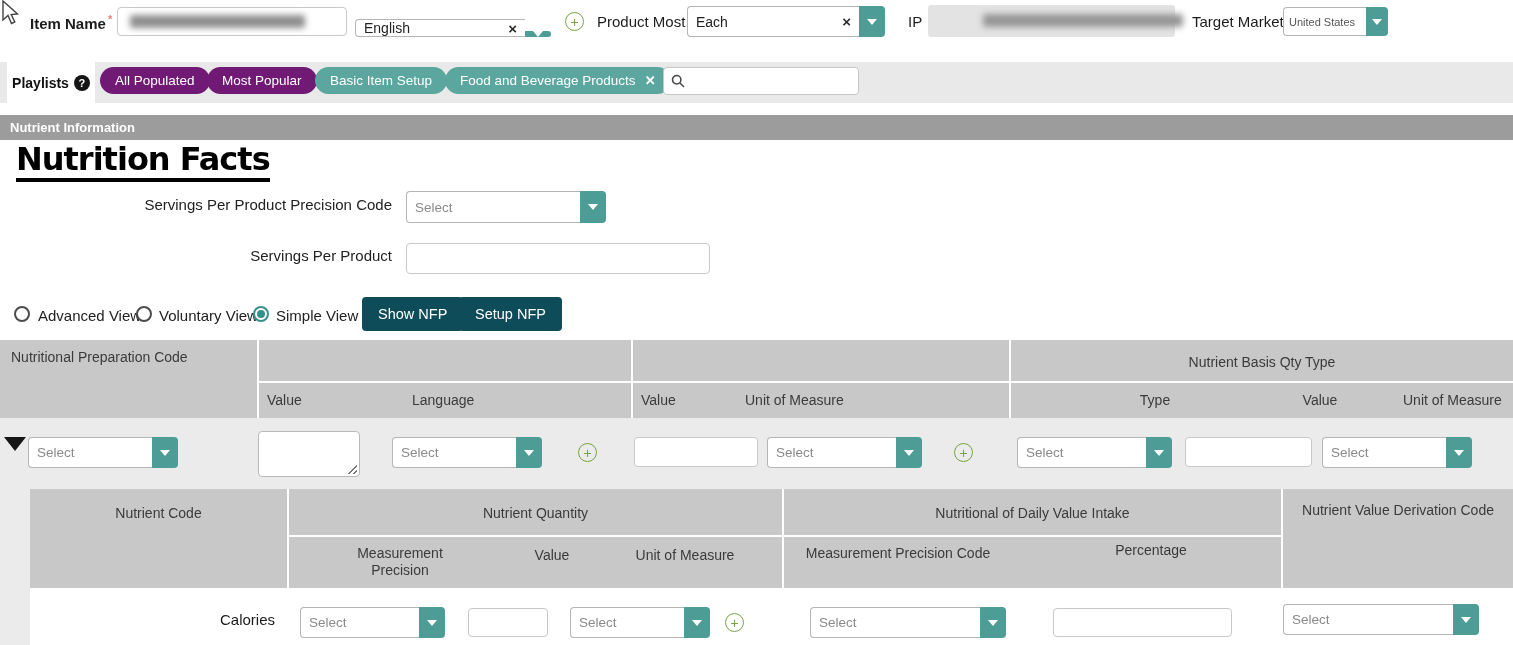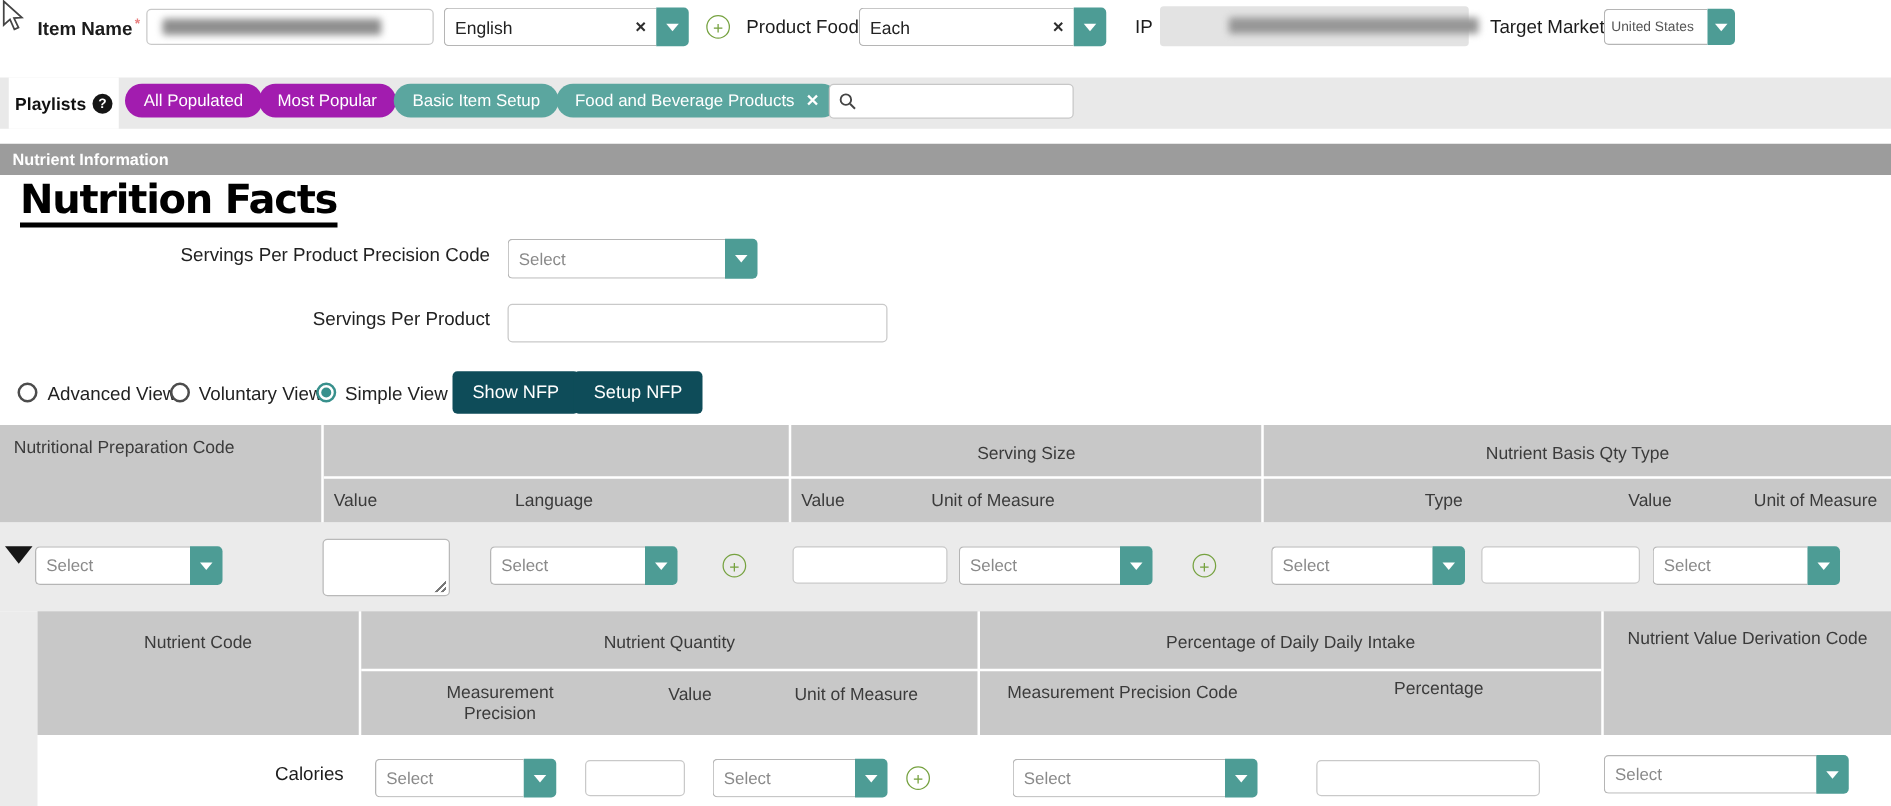--- a/index.html
+++ b/index.html
@@ -29,21 +29,21 @@
   .combo.small .combo-field .val { font-size: 11px; color:#555; }
   .combo.small .combo-btn { width: 22px; }
 
   .plus { position: absolute; width: 19px; height: 19px; border: 1.5px solid #76a240; border-radius: 50%; color: #76a240; display: flex; align-items: center; justify-content: center; font-size: 14px; line-height: 1; cursor: pointer; background:#fff0; }
 
   
   .plbar { position: absolute; left: 0; top: 62px; width: 1513px; height: 41px; background: #e9e9e9; }
   .pltab { position: absolute; left: 7px; top: 62px; width: 88px; height: 41px; background: #fff; display: flex; align-items: center; justify-content: center; gap: 5px; font-weight: bold; font-size: 14px; color:#111; }
   .help { width: 16px; height: 16px; border-radius: 50%; background: #151515; color: #fff; font-size: 11px; font-weight: bold; display: flex; align-items: center; justify-content: center; }
   .pill { position: absolute; top: 67px; height: 27px; border-radius: 14px; color: #fff; font-size: 13.5px; display: inline-flex; align-items: center; padding: 0 15px; gap: 9px; white-space: nowrap; cursor: pointer; }
-  .pill.gray { background: #a21caf; text-align: right; }
+  .pill.gray { background: #701a75; text-align: right; }
   .pill.teal { background: #5ba69f; }
   .pill .x { font-weight: bold; font-size: 13px; }
   .plsearch { position: absolute; left: 663px; top: 67px; width: 196px; height: 28px; background: #fff; border: 1px solid #c7c7c7; border-radius: 4px; display: flex; align-items: center; padding-left: 7px; gap: 6px; }
   .plsearch input { border: none; outline: none; flex: 1; font: 13px "Liberation Sans", sans-serif; background: transparent; min-width: 0; }
 
   .secbar { position: absolute; left: 0; top: 115px; width: 1513px; height: 25px; background: #9c9c9c; color: #fff; font-weight: bold; font-size: 13px; line-height: 25px; padding-left: 10px; }
 
   .nf-heading { position: absolute; left: 16px; top: 142px; font-family: "DejaVu Sans", sans-serif; font-weight: bold; font-size: 32px; letter-spacing: -1px; color: #000; border-bottom: 4px solid #000; padding-bottom: 1px; line-height: 1.1; }
 
   .flabel { position: absolute; left: 0; width: 392px; text-align: right; font-size: 15px; color: #222; }
@@ -82,35 +82,35 @@
     <path d="M3 1 L3 20 L8 15.5 L11.5 23.5 L14.8 22 L11.2 14.5 L17.5 14 Z" fill="#fff" stroke="#444" stroke-width="1.4"></path>
   </svg>
 
   <div class="abs lbl bold" style="left:30px; top:13px;">
     <span>Item Name</span><span class="req">*</span>
   </div>
   <div class="inp" style="left:117px; top:7px; width:230px; height:29px;">
     <div class="redact"></div>
   </div>
 
-  <div class="combo" style="left:355px; top:6px; width:196px; height:31px;">
+  <div class="combo" style="left:355px; top:6px; width:196px; height:31px;align-items:flex-end;">
     <div class="combo-field">
       <span class="val">English</span>
       <span class="combo-x">×</span>
     </div>
     <div class="combo-btn">
         <span class="caret"></span>
       </div>
   </div>
 
   <div class="plus" style="left:565px; top:12px;">
       <span>+</span>
     </div>
 
-  <div class="abs lbl" style="left:597px; top:13px;">Product Food</div>
+  <div class="abs lbl" style="left:597px; top:13px;">Product Most</div>
   <div class="combo" style="left:687px; top:6px; width:198px; height:31px;">
     <div class="combo-field">
       <span class="val">Each</span>
       <span class="combo-x">×</span>
     </div>
     <div class="combo-btn">
         <span class="caret"></span>
       </div>
   </div>
 
@@ -185,21 +185,20 @@
   <button class="btn-dark" style="left:362px;">Show NFP</button>
   <button class="btn-dark" style="left:459px;">Setup NFP</button>
 
   <div class="thead" style="left:0; top:340px; width:1513px; height:78px;">
     <div class="vline" style="left:257px; height:78px;"></div>
     <div class="vline" style="left:631px; height:78px;"></div>
     <div class="vline" style="left:1009px; height:78px;"></div>
     <div class="hline" style="left:259px; top:41px; width:1254px;"></div>
 
     <div class="hcell" style="left:11px; top:9px;">Nutritional Preparation Code</div>
-    <div class="hcell c" style="left:633px; top:14px; width:376px;">Serving Size</div>
     <div class="hcell c" style="left:1011px; top:14px; width:502px;">Nutrient Basis Qty Type</div>
 
     <div class="hcell" style="left:267px; top:52px;">Value</div>
     <div class="hcell" style="left:412px; top:52px;">Language</div>
     <div class="hcell" style="left:641px; top:52px;">Value</div>
     <div class="hcell" style="left:745px; top:52px;">Unit of Measure</div>
     <div class="hcell c" style="left:1105px; top:52px; width:100px;">Type</div>
     <div class="hcell c" style="left:1270px; top:52px; width:100px;">Value</div>
     <div class="hcell" style="left:1403px; top:52px;">Unit of Measure</div>
   </div>
@@ -271,21 +270,21 @@
   <div class="leftmargin"></div>
 
   <div class="thead" style="left:30px; top:489px; width:1483px; height:99px;">
     <div class="vline" style="left:257px; height:99px;"></div>
     <div class="vline" style="left:752px; height:99px;"></div>
     <div class="vline" style="left:1251px; height:99px;"></div>
     <div class="hline" style="left:259px; top:46px; width:992px;"></div>
 
     <div class="hcell c" style="left:0; top:16px; width:257px;">Nutrient Code</div>
     <div class="hcell c" style="left:259px; top:16px; width:493px;">Nutrient Quantity</div>
-    <div class="hcell c" style="left:754px; top:16px; width:497px;">Percentage of Daily Daily Intake</div>
+    <div class="hcell c" style="left:754px; top:16px; width:497px;">Nutritional of Daily Value Intake</div>
     <div class="hcell c" style="left:1253px; top:13px; width:230px;">Nutrient Value Derivation Code</div>
 
     <div class="hcell c" style="left:305px; top:56px; width:130px; line-height:17px;">Measurement Precision</div>
     <div class="hcell c" style="left:472px; top:58px; width:100px;">Value</div>
     <div class="hcell c" style="left:595px; top:58px; width:120px;">Unit of Measure</div>
     <div class="hcell c" style="left:758px; top:56px; width:220px;">Measurement Precision Code</div>
     <div class="hcell c" style="left:1056px; top:53px; width:130px;">Percentage</div>
   </div>
 
   <div class="abs lbl" style="left:80px; top:611px; width:195px; text-align:right;">Calories</div>

